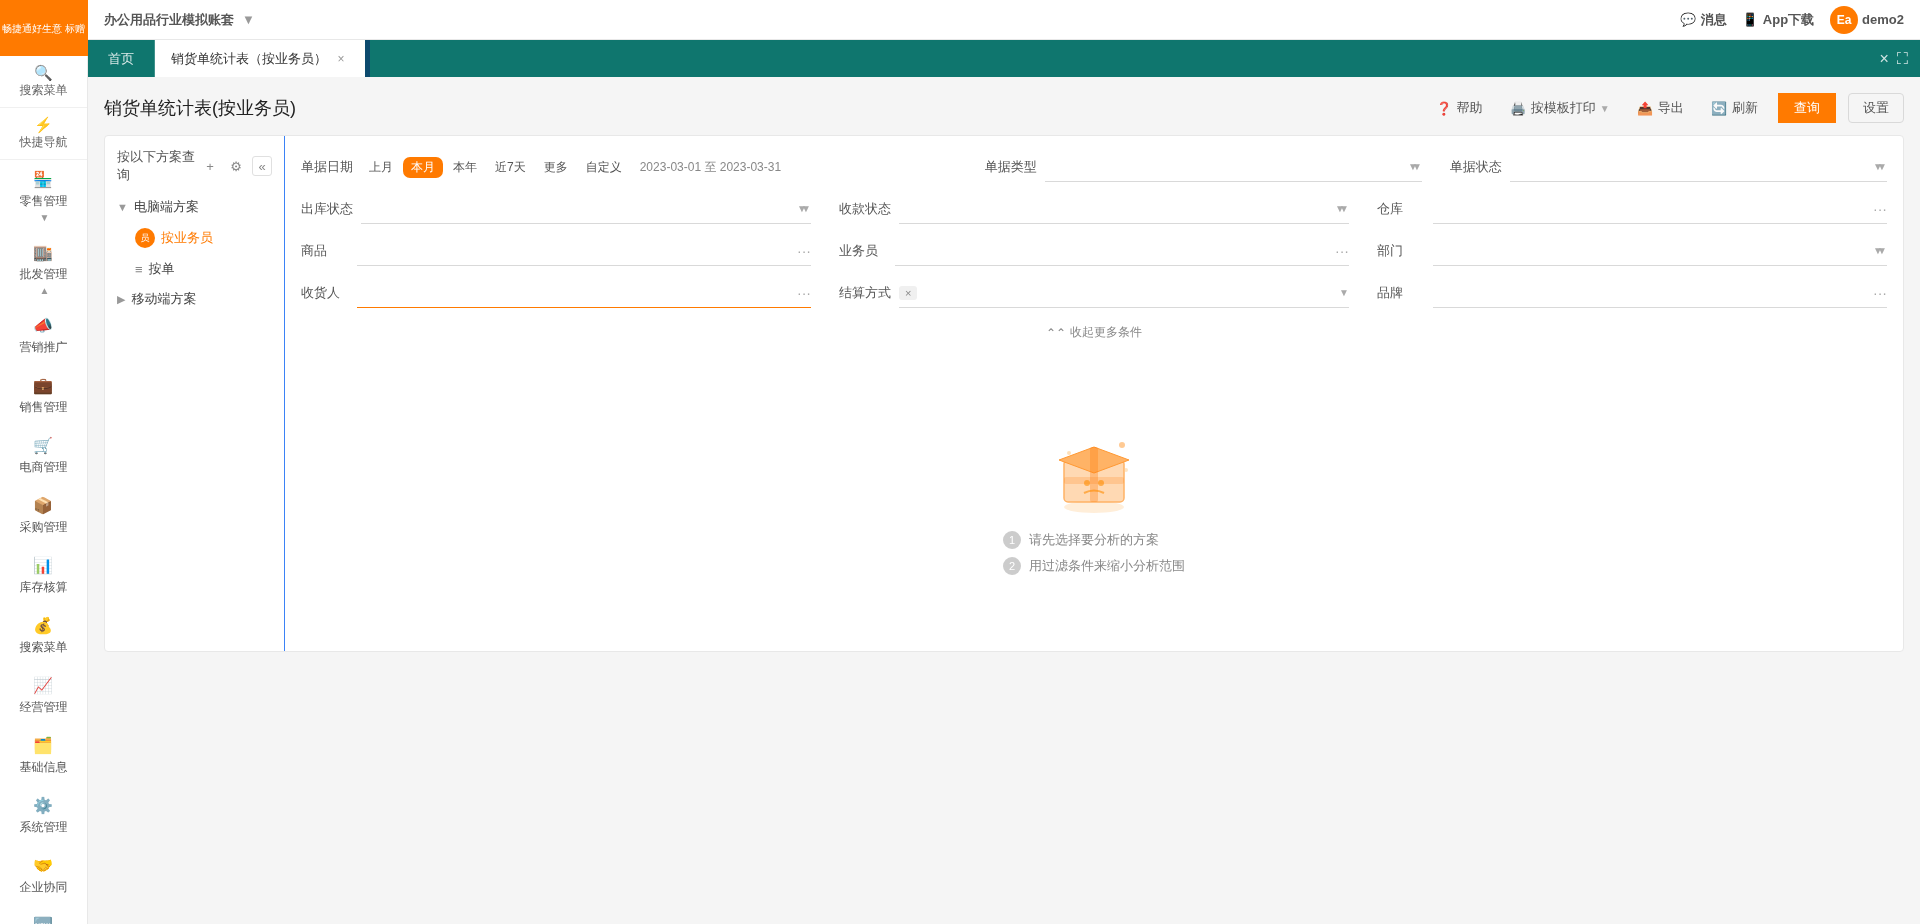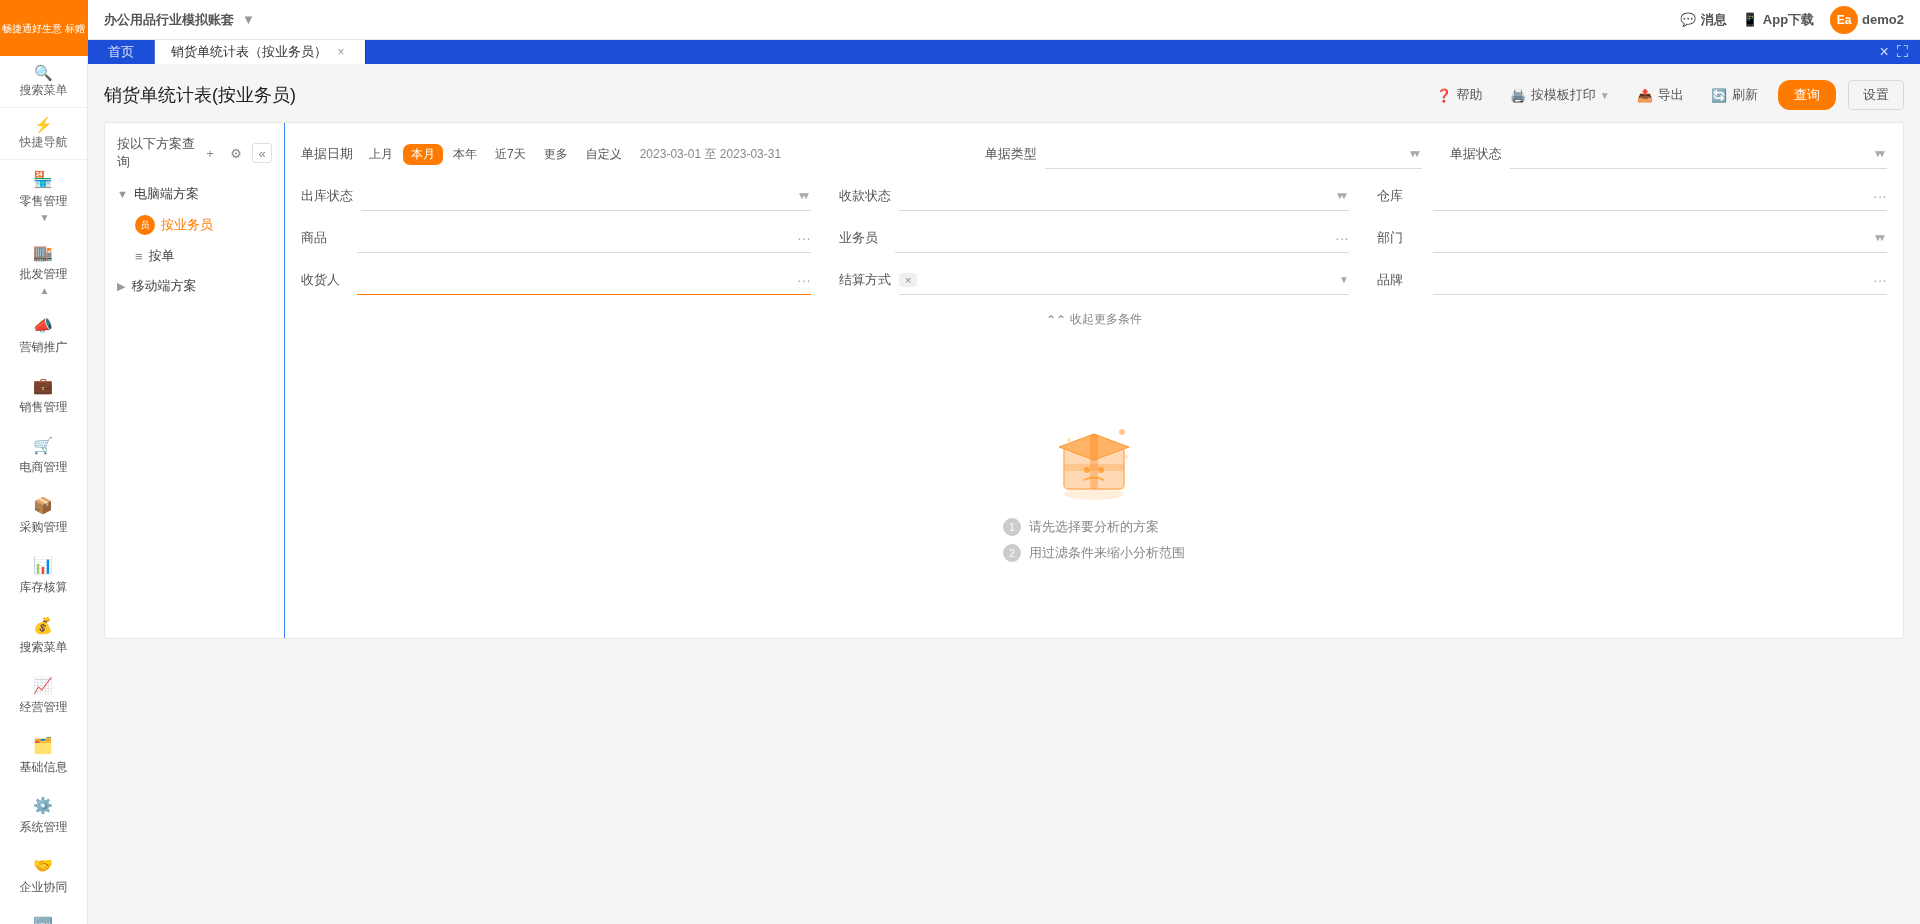--- a/index.html
+++ b/index.html
@@ -110,22 +110,22 @@
       background: #ff7a00;
       display: flex;
       align-items: center;
       justify-content: center;
       color: #fff;
       font-size: 12px;
     }
 
     
     .tab-bar {
-      height: 24px;
-      background: #1d4ed8;
+      height: 37px;
+      background: #0f766e;
       display: flex;
       align-items: stretch;
     }
     .tab-home {
       padding: 0 20px;
       display: flex;
       align-items: center;
       color: rgba(255,255,255,0.85);
       font-size: 13px;
       cursor: pointer;
@@ -133,21 +133,21 @@
     }
     .tab-item {
       padding: 0 16px;
       display: flex;
       align-items: center;
       background: #fff;
       color: #333;
       font-size: 13px;
       cursor: pointer;
       gap: 6px;
-      border-right: 1px solid #0c4a6e;
+      border-right: 5px solid #0c4a6e;
     }
     .tab-close {
       width: 16px;
       height: 16px;
       display: flex;
       align-items: center;
       justify-content: center;
       border-radius: 50%;
       cursor: pointer;
       color: #999;
@@ -195,21 +195,21 @@
       gap: 4px;
       cursor: pointer;
       color: #555;
       font-size: 13px;
       padding: 4px 8px;
     }
     .action-btn-orange {
       background: #ff7a00;
       color: #fff;
       border: none;
-      border-radius: 12px;
+      border-radius: 0;
       padding: 6px 16px;
       cursor: pointer;
       font-size: 13px;
     }
     .action-btn-gray {
       background: #f5f5f5;
       color: #555;
       border: 1px solid #d9d9d9;
       border-radius: 4px;
       padding: 5px 14px;

